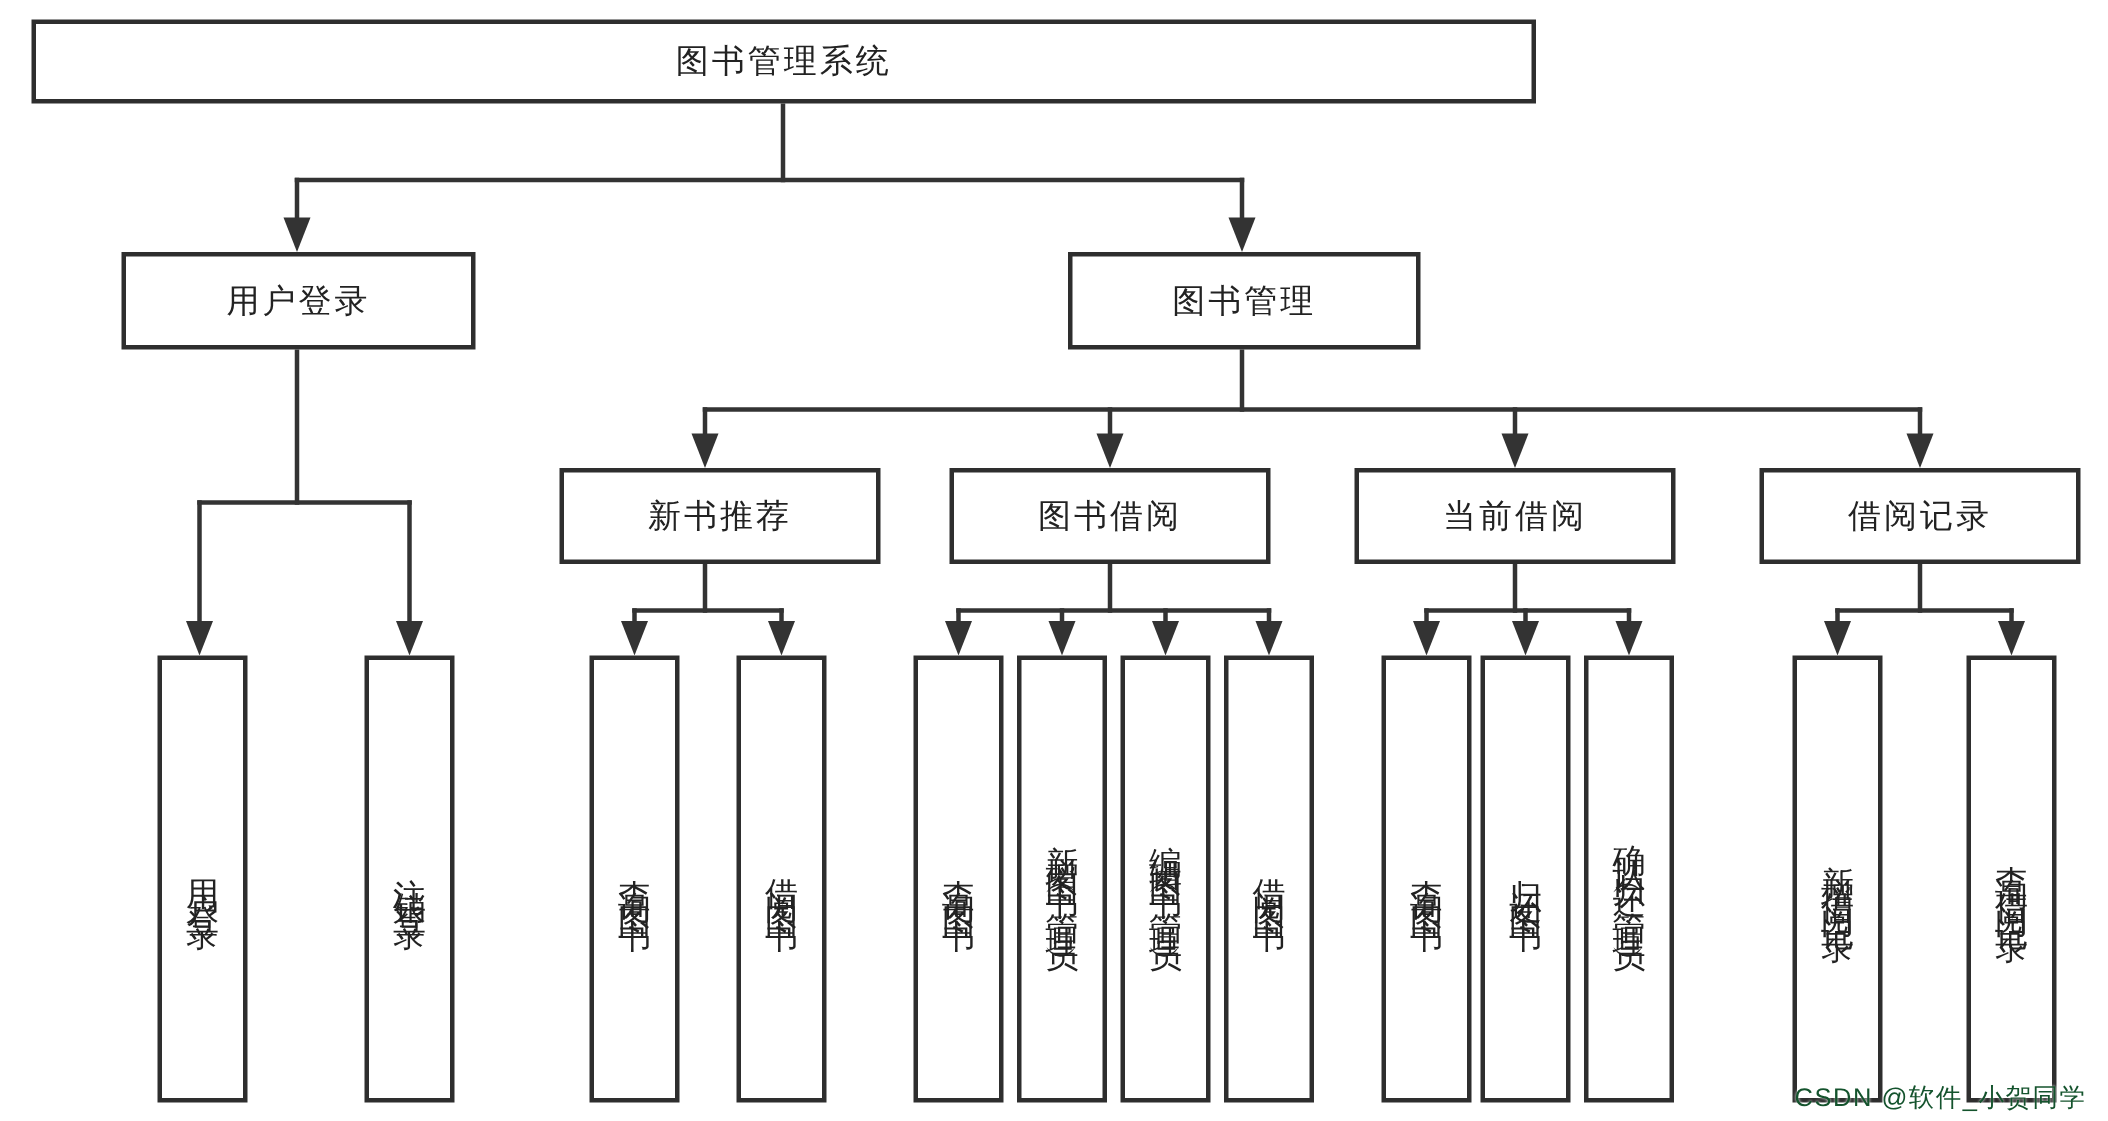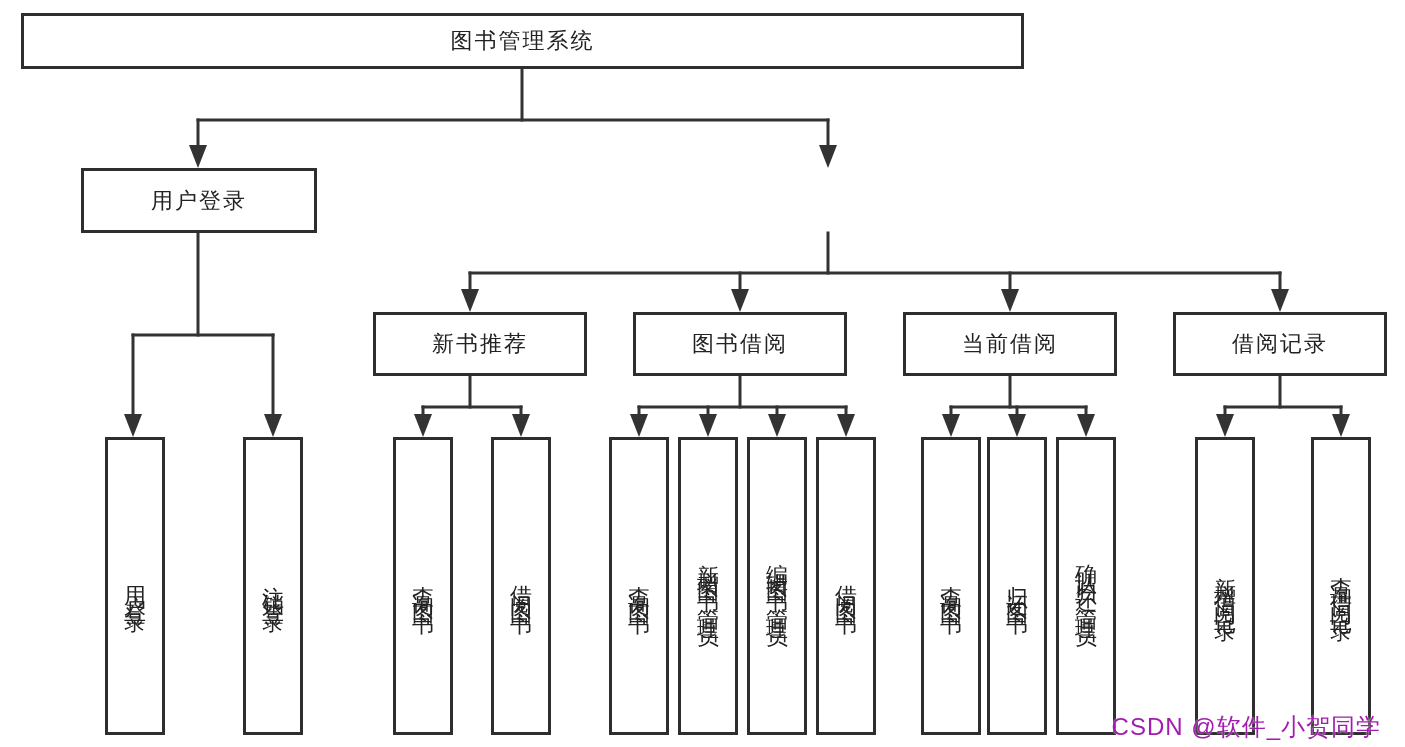--- a/index.html
+++ b/index.html
@@ -56,24 +56,24 @@
   #n-lf-5{left:678px;}
   #n-lf-6{left:747px;}
   #n-lf-7{left:816px;}
   #n-lf-8{left:921px;}
   #n-lf-9{left:987px;}
   #n-lf-10{left:1056px;}
   #n-lf-11{left:1195px;}
   #n-lf-12{left:1311px;}
   #watermark{
     position:absolute;
-    right:24px;
+    right:14px;
     bottom:4px;
-    font-size:24px;
-    color:#a21caf;
+    font-size:17px;
+    color:#14532d;
     letter-spacing:1px;
     white-space:nowrap;
     z-index:5;
     text-shadow:0 0 2px #ffffff;
   }
 </style>
 </head>
 <body>
 
 <div id="stage">
@@ -143,20 +143,21 @@
       <use href="#ah" x="1017" y="437"></use>
       <use href="#ah" x="1086" y="437"></use>
       <use href="#ah" x="1225" y="437"></use>
       <use href="#ah" x="1341" y="437"></use>
     </g>
   </svg>
 
   <div class="box hbox" id="n-root">图书管理系统</div>
 
   <div class="box hbox" id="n-l2-0">用户登录</div>
+  <div class="box hbox" id="n-l2-1">图书管理</div>
 
   <div class="box hbox l3" id="n-l3-0">新书推荐</div>
   <div class="box hbox l3" id="n-l3-2">当前借阅</div>
   <div class="box hbox l3" id="n-l3-1">图书借阅</div>
   <div class="box hbox l3" id="n-l3-3">借阅记录</div>
 
   <div class="box vbox leaf" id="n-lf-0">
     <span>用户登录</span>
   </div>
   <div class="box vbox leaf" id="n-lf-1">

